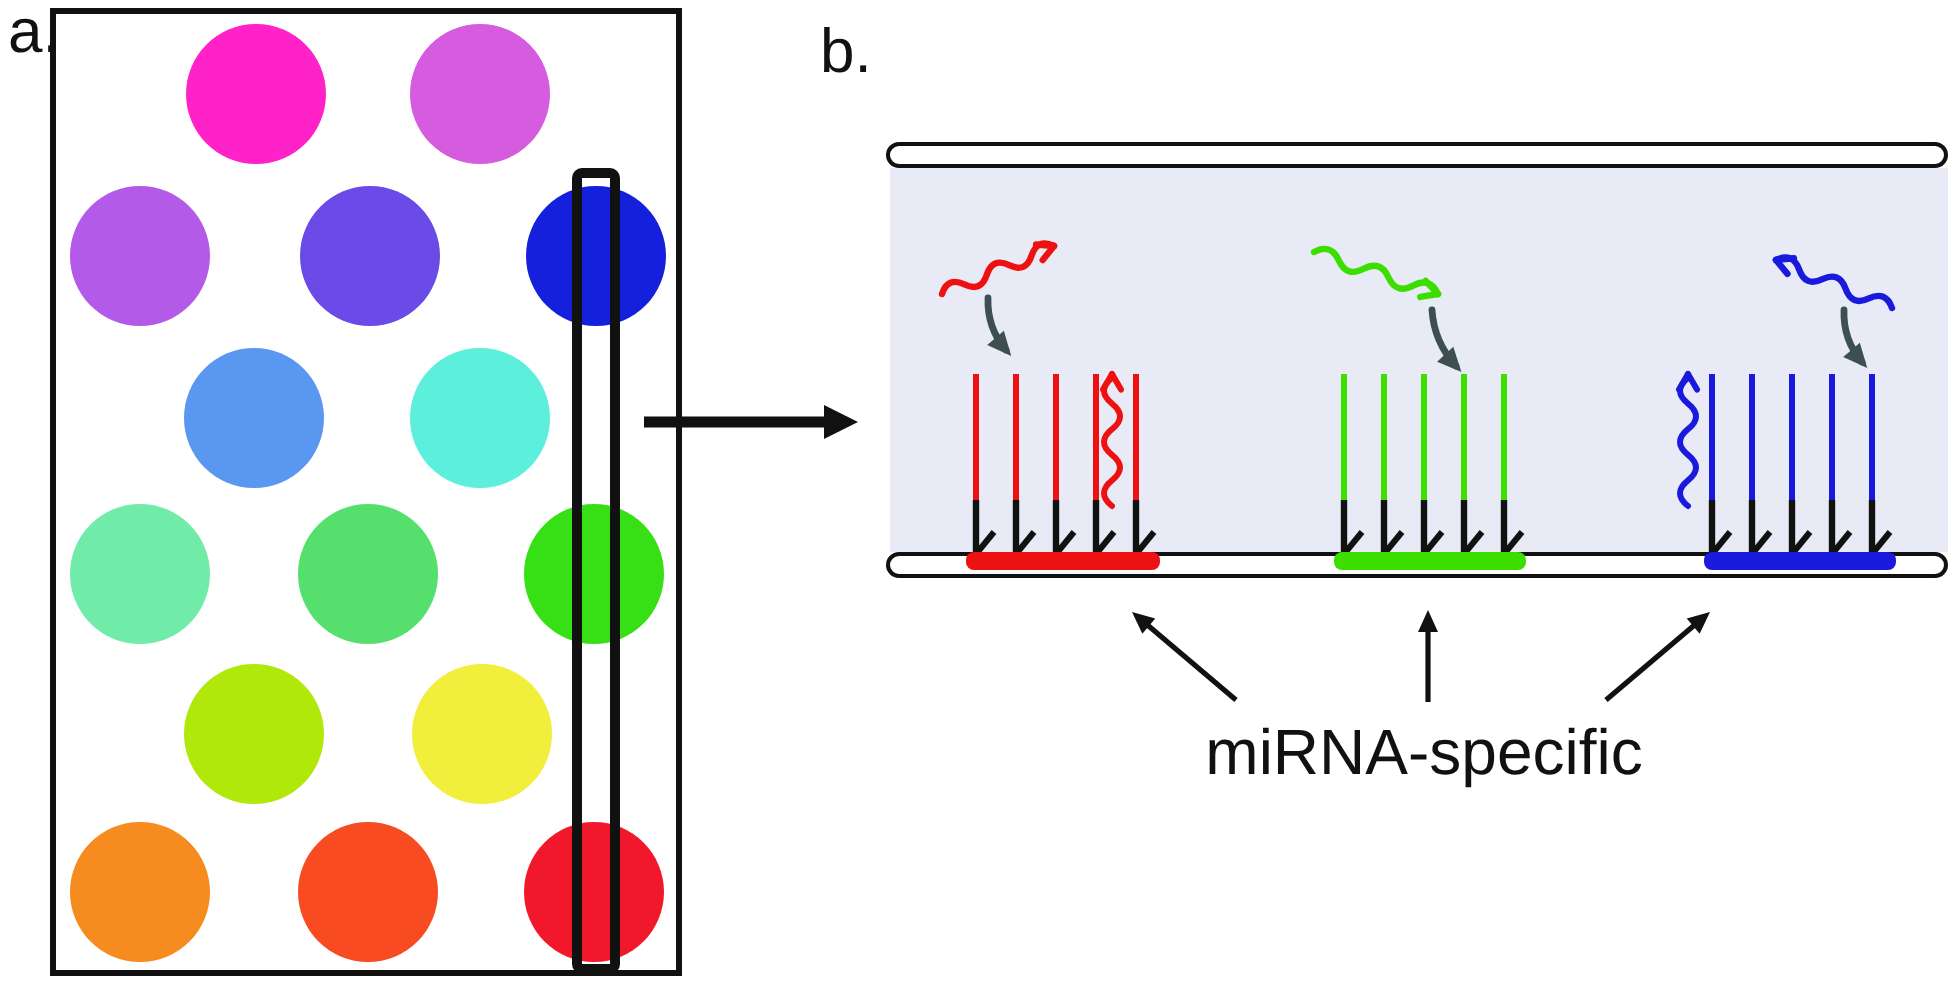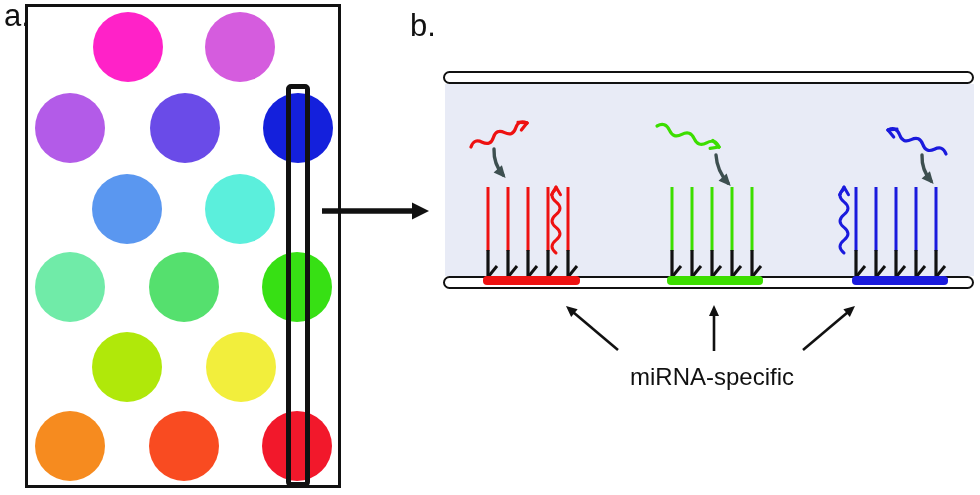--- a/index.html
+++ b/index.html
@@ -7,21 +7,21 @@
          font-family:"Liberation Sans",sans-serif;overflow:hidden;}
   .panel-label{position:absolute;font-size:31px;color:#111;line-height:1;}
   #panelA-frame{position:absolute;border:3px solid #111;background:#fff;box-sizing:border-box;}
   .dot{position:absolute;border-radius:50%;}
   #selection-box{position:absolute;border:5px solid #111;border-radius:5px;
                  background:transparent;box-sizing:border-box;}
   #flow-region{position:absolute;}
   .glass-bar{position:absolute;background:#fff;border:2px solid #111;border-radius:7px;
              box-sizing:border-box;}
   #diagram-svg{position:absolute;left:0;top:0;}
-  #caption{position:absolute;text-align:center;font-size:24px;line-height:33px;color:#111;}
+  #caption{position:absolute;text-align:center;font-size:32px;line-height:33px;color:#111;}
 </style>
 </head>
 <body>
 
 <div id="stage">
   <span class="panel-label" id="label-a" style="left: 4px; top: 0px;">a.</span>
 
   <div id="panelA-frame" style="left: 25px; top: 4px; width: 316px; height: 484px;"></div>
   <div id="dots-layer">
       <div class="dot" style="left: 93px; top: 12px; height: 70px; width: 70px; background: rgb(255, 34, 200);"></div>

